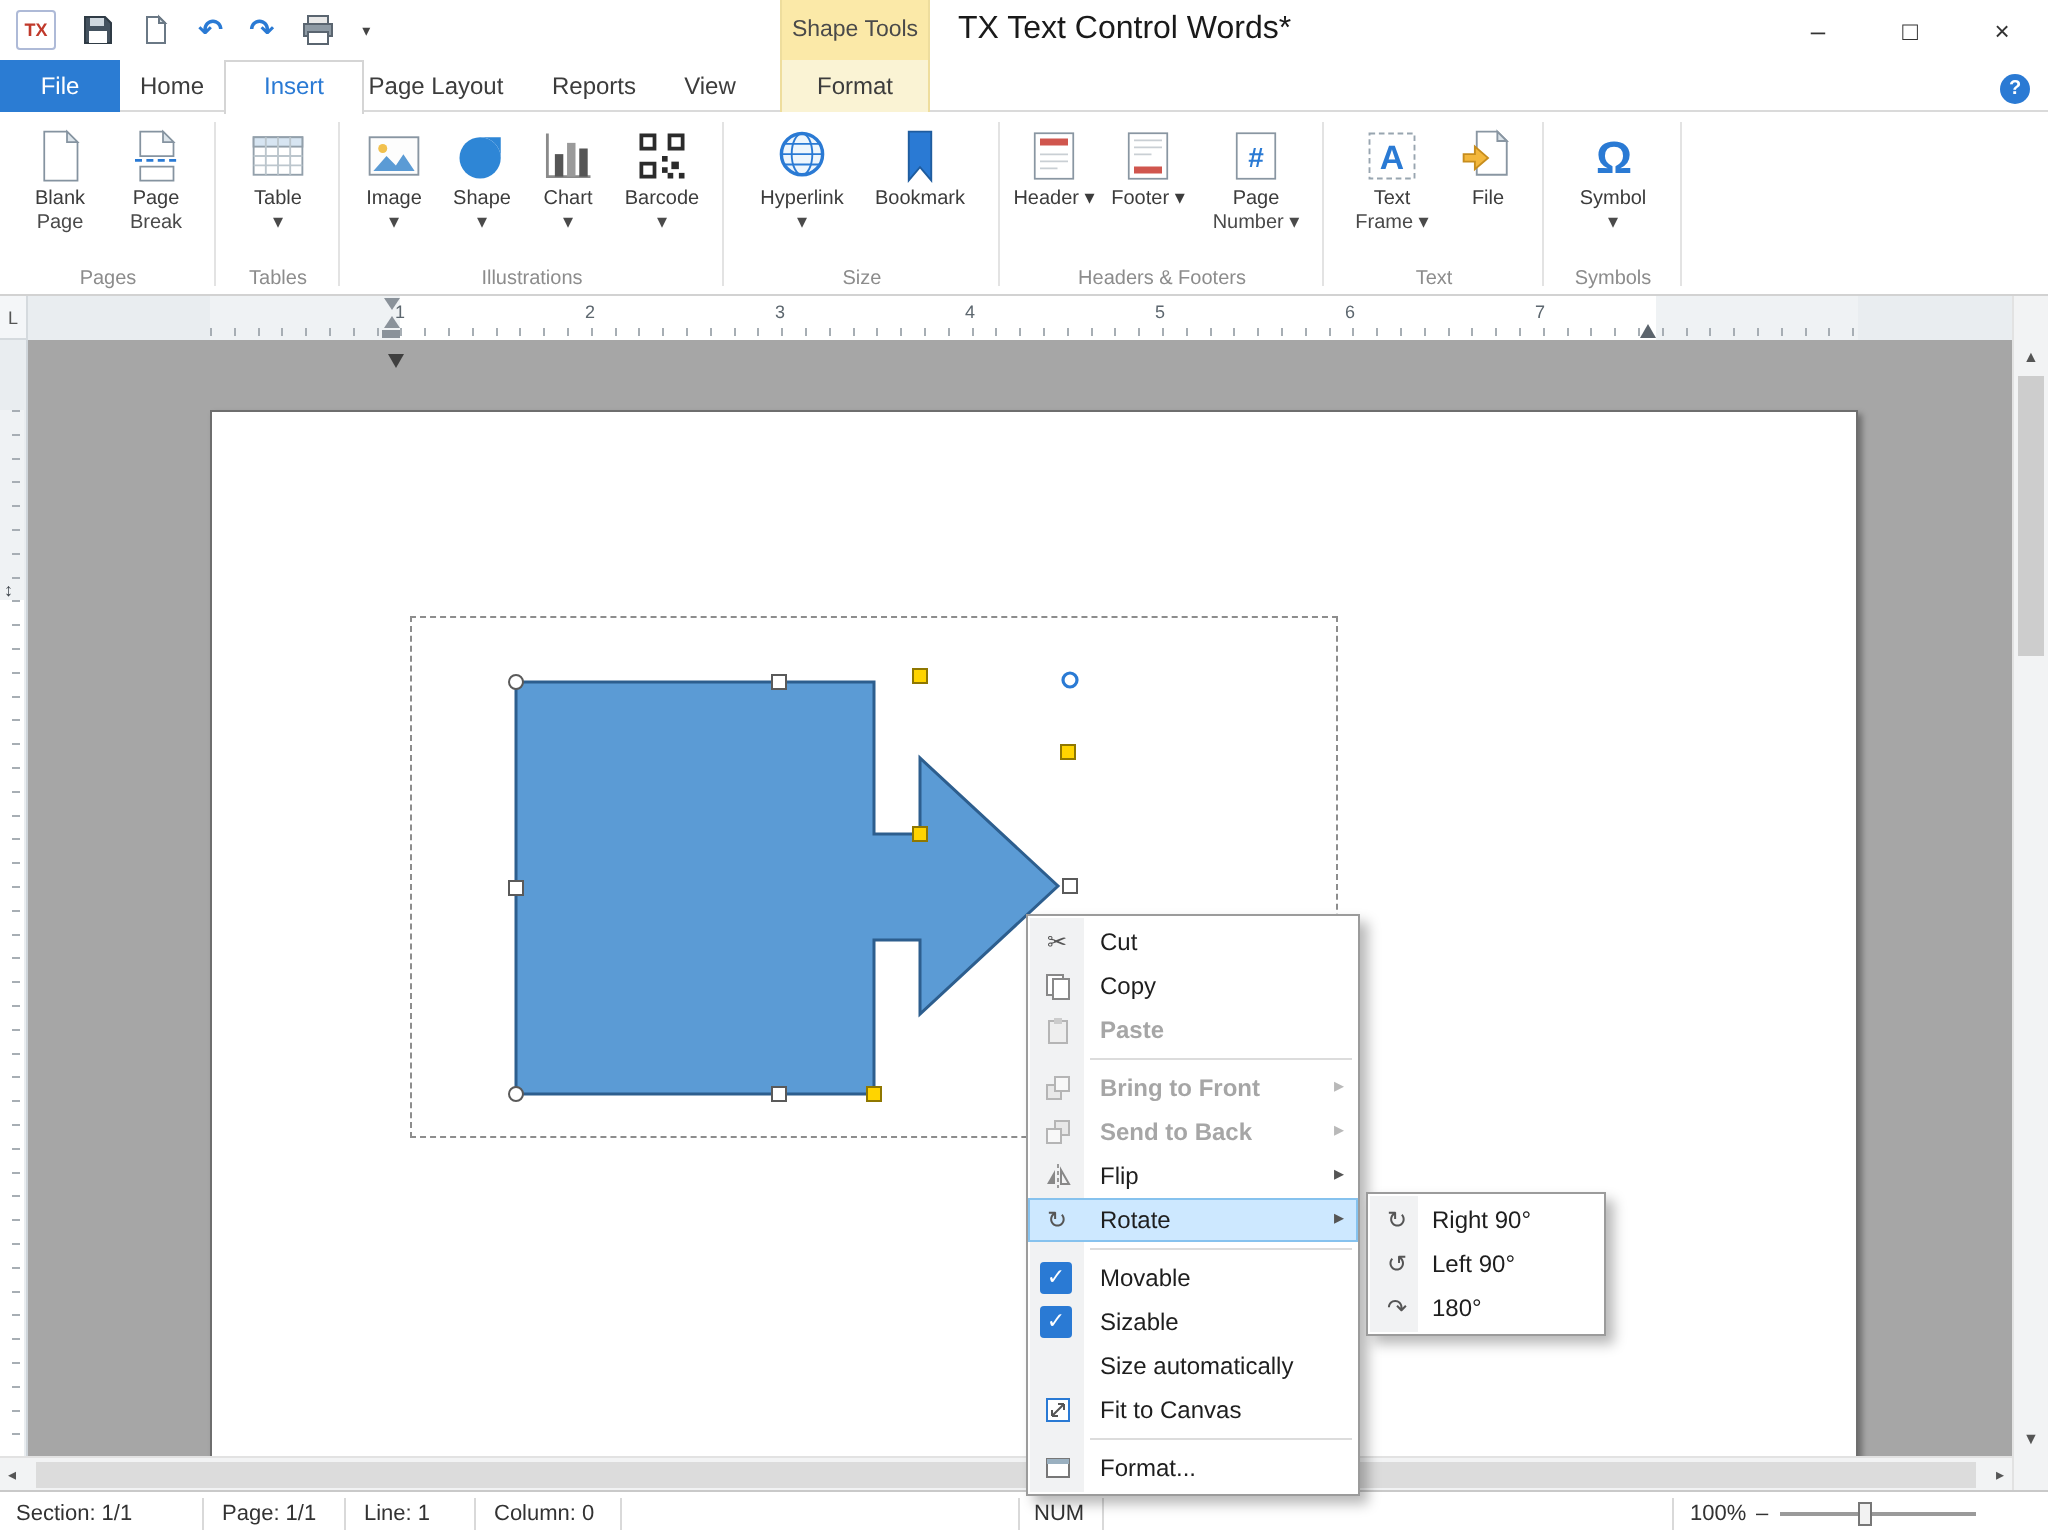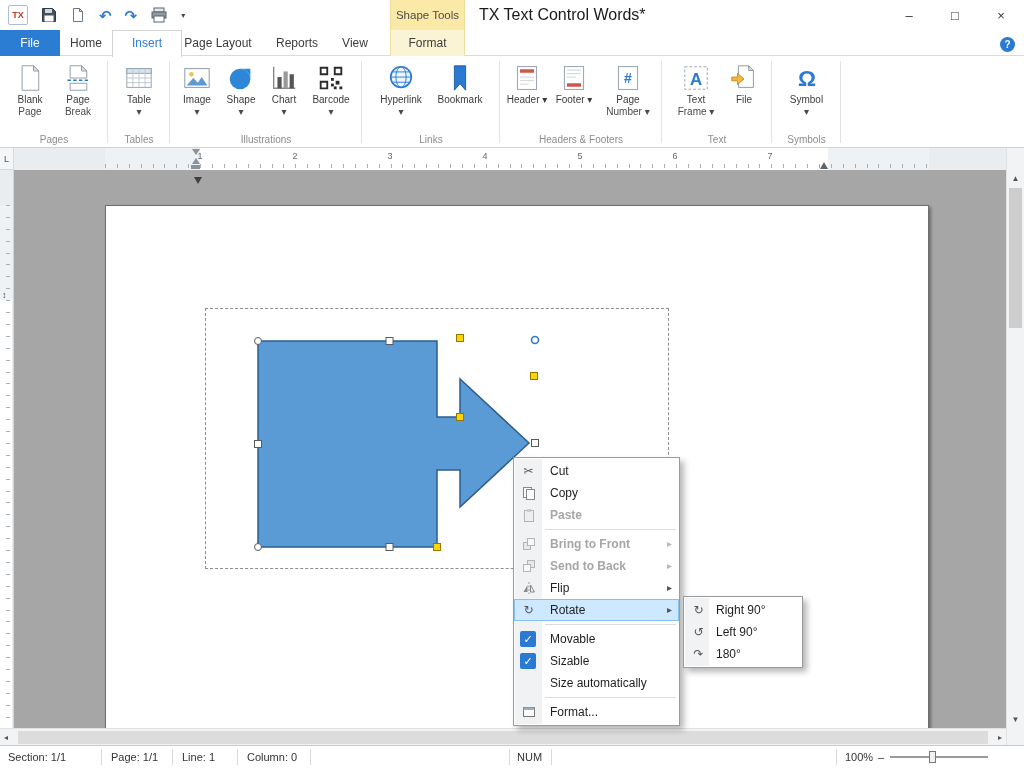--- a/index.html
+++ b/index.html
@@ -298,21 +298,21 @@
       <div class="ritem" style="width:60px">
         <div class="ricon">
           <svg width="30" height="30" viewBox="0 0 32 32">
               <path d="M10 3h12v26l-6-7-6 7z" fill="#2a7ad4" stroke="#1f5c9e"></path>
             </svg>
         </div>
         <div class="rlabel">Bookmark</div>
 
       </div>
     </div>
-    <div class="glabel">Links</div>
+    <div class="glabel">Size</div>
   </div>
   <div class="gsep" style="left:499px"></div>
 
   <div class="rgroup" style="left:500px;width:162px">
     <div class="ritems">
       <div class="ritem" style="width:48px">
         <div class="ricon">
           <svg width="28" height="30" viewBox="0 0 32 32">
               <rect x="5" y="3" width="22" height="26" fill="#fff" stroke="#8996a2"></rect>
               <rect x="8" y="6" width="16" height="4" fill="#d0564e"></rect>
@@ -502,20 +502,29 @@
   <div class="mi">
     <span class="mcheck">✓</span>
     <span>Movable</span>
   </div>
   <div class="mi">
     <span class="mcheck">✓</span>
     <span>Sizable</span>
   </div>
   <div class="mi">
     <span>Size automatically</span>
+  </div>
+  <div class="mi">
+    <span class="mic">
+      <svg width="14" height="14" viewBox="0 0 14 14">
+          <rect x="1.5" y="1.5" width="11" height="11" fill="#fff" stroke="#2a7ad4"></rect>
+          <path d="M4 10L10 4M4 10h3M4 10V7M10 4H7M10 4v3" stroke="#555" fill="none"></path>
+        </svg>
+    </span>
+    <span>Fit to Canvas</span>
   </div>
   <div class="msep"></div>
   <div class="mi">
     <span class="mic">
       <svg width="14" height="14" viewBox="0 0 14 14">
           <rect x="1.5" y="2.5" width="11" height="9" fill="#fff" stroke="#777"></rect>
           <rect x="1.5" y="2.5" width="11" height="2.5" fill="#9ab0c0"></rect>
         </svg>
     </span>
     <span>Format...</span>

